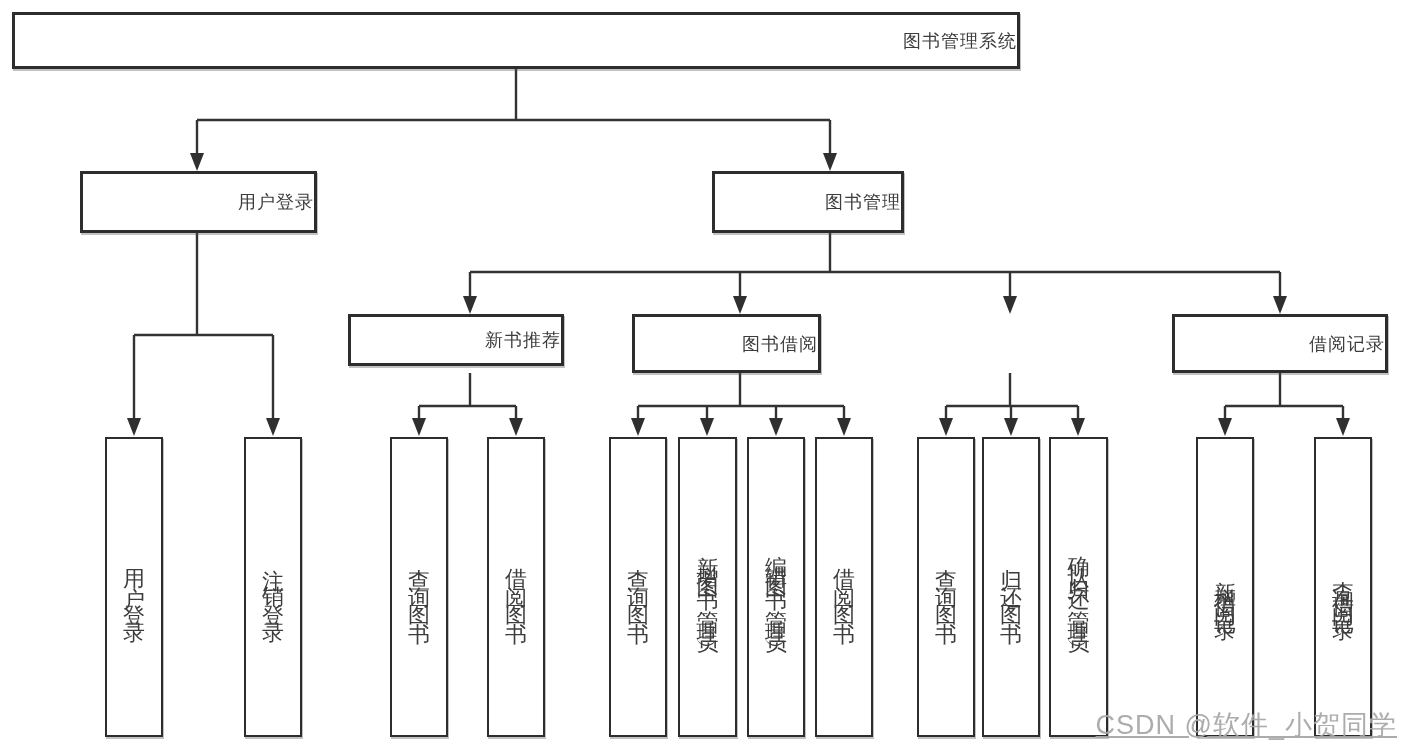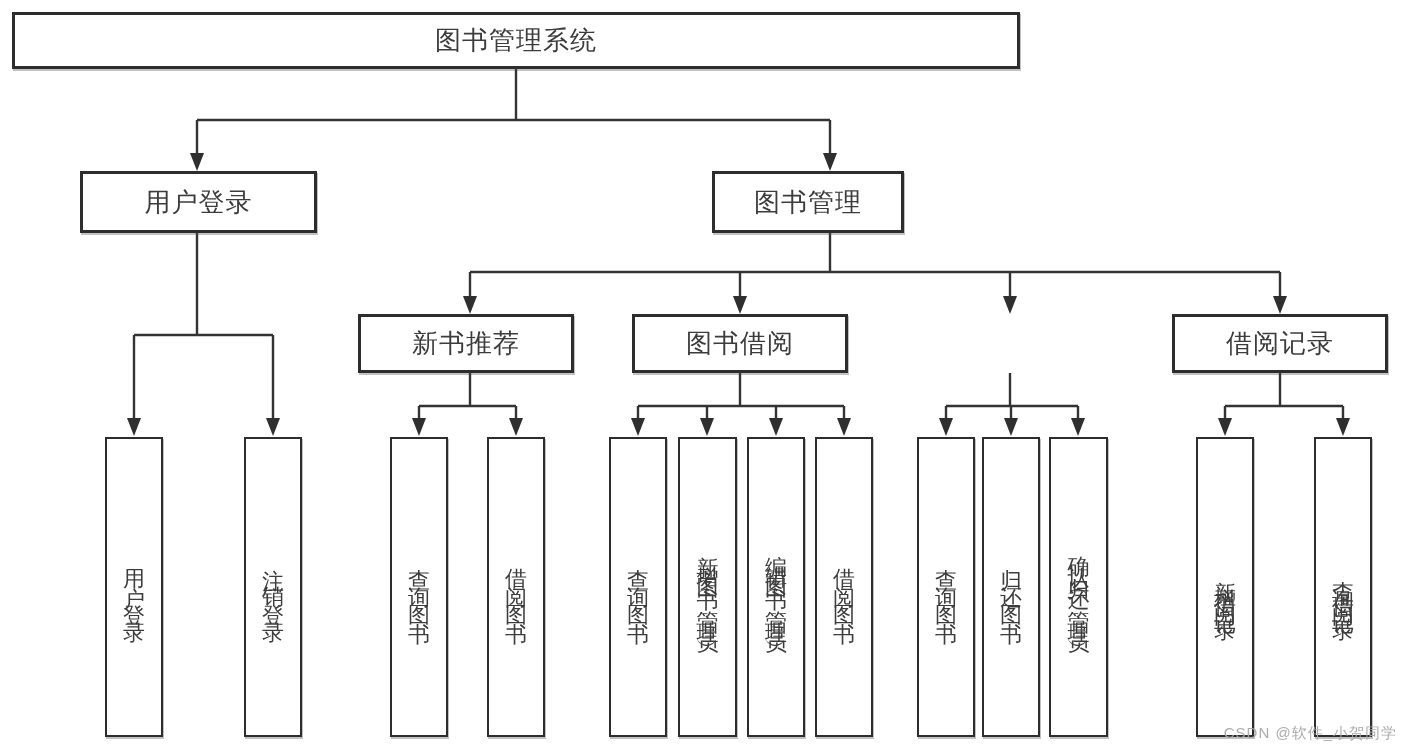--- a/index.html
+++ b/index.html
@@ -26,44 +26,45 @@
     box-sizing: border-box;
     background: #ffffff;
     border: 3px solid #2d2d2d;
     color: #3c3c3c;
     display: flex;
     align-items: center;
     justify-content: center;
     z-index: 2;
     box-shadow: 1px 2px 0 rgba(80,80,80,0.35);
   }
-  .node.hbox { font-size: 26px; letter-spacing: 1px; }
+  .node.hbox { font-size: 18px; letter-spacing: 1px; justify-content: flex-end; }
   .node.root { border-width: 3px; }
   .node.leaf {
     border-width: 2.5px;
     font-size: 22px;
   }
   .leaf .vtext {
     writing-mode: vertical-rl;
     text-orientation: mixed;
     white-space: nowrap;
     line-height: 1;
   }
   .leaf .v4 { letter-spacing: 18px; }
   .leaf .v6 { letter-spacing: 8px; }
   .leaf .v9 { letter-spacing: 11px; }
   .watermark {
     position: absolute;
     right: 8px;
     bottom: 4px;
     z-index: 3;
-    font-size: 15px;
+    font-size: 27px;
     color: rgba(168,168,168,0.95);
     letter-spacing: 1px;
     white-space: nowrap;
+    text-decoration: underline;
   }
 </style>
 </head>
 <body>
 
 <div class="canvas">
 
   <svg class="wires" viewBox="0 0 1405 747" xmlns="http://www.w3.org/2000/svg">
     <g stroke="#333333" stroke-width="2.4" fill="none">
 
@@ -108,24 +109,24 @@
     <span>图书管理系统</span>
   </div>
 
   <div class="node hbox" style="left:80px; top:171px; width:237px; height:62px;">
     <span>用户登录</span>
   </div>
   <div class="node hbox" style="left:712px; top:171px; width:192px; height:62px;">
     <span>图书管理</span>
   </div>
 
-  <div class="node hbox" style="left:358px; top:314px; width:216px; height:59px;">
+  <div class="node hbox" style="left:348px; top:314px; width:216px; height:52px;">
     <span>新书推荐</span>
   </div>
-  <div class="node hbox" style="left:632px; top:314px; width:216px; height:59px;">
+  <div class="node hbox" style="left:632px; top:314px; width:189px; height:59px;">
     <span>图书借阅</span>
   </div>
   <div class="node hbox" style="left:1172px; top:314px; width:216px; height:59px;">
     <span>借阅记录</span>
   </div>
 
   <div class="node leaf" style="left:105px; top:437px; width:58px; height:300px;">
     <span class="vtext v4">用户登录</span>
   </div>
   <div class="node leaf" style="left:244px; top:437px; width:58px; height:300px;">

